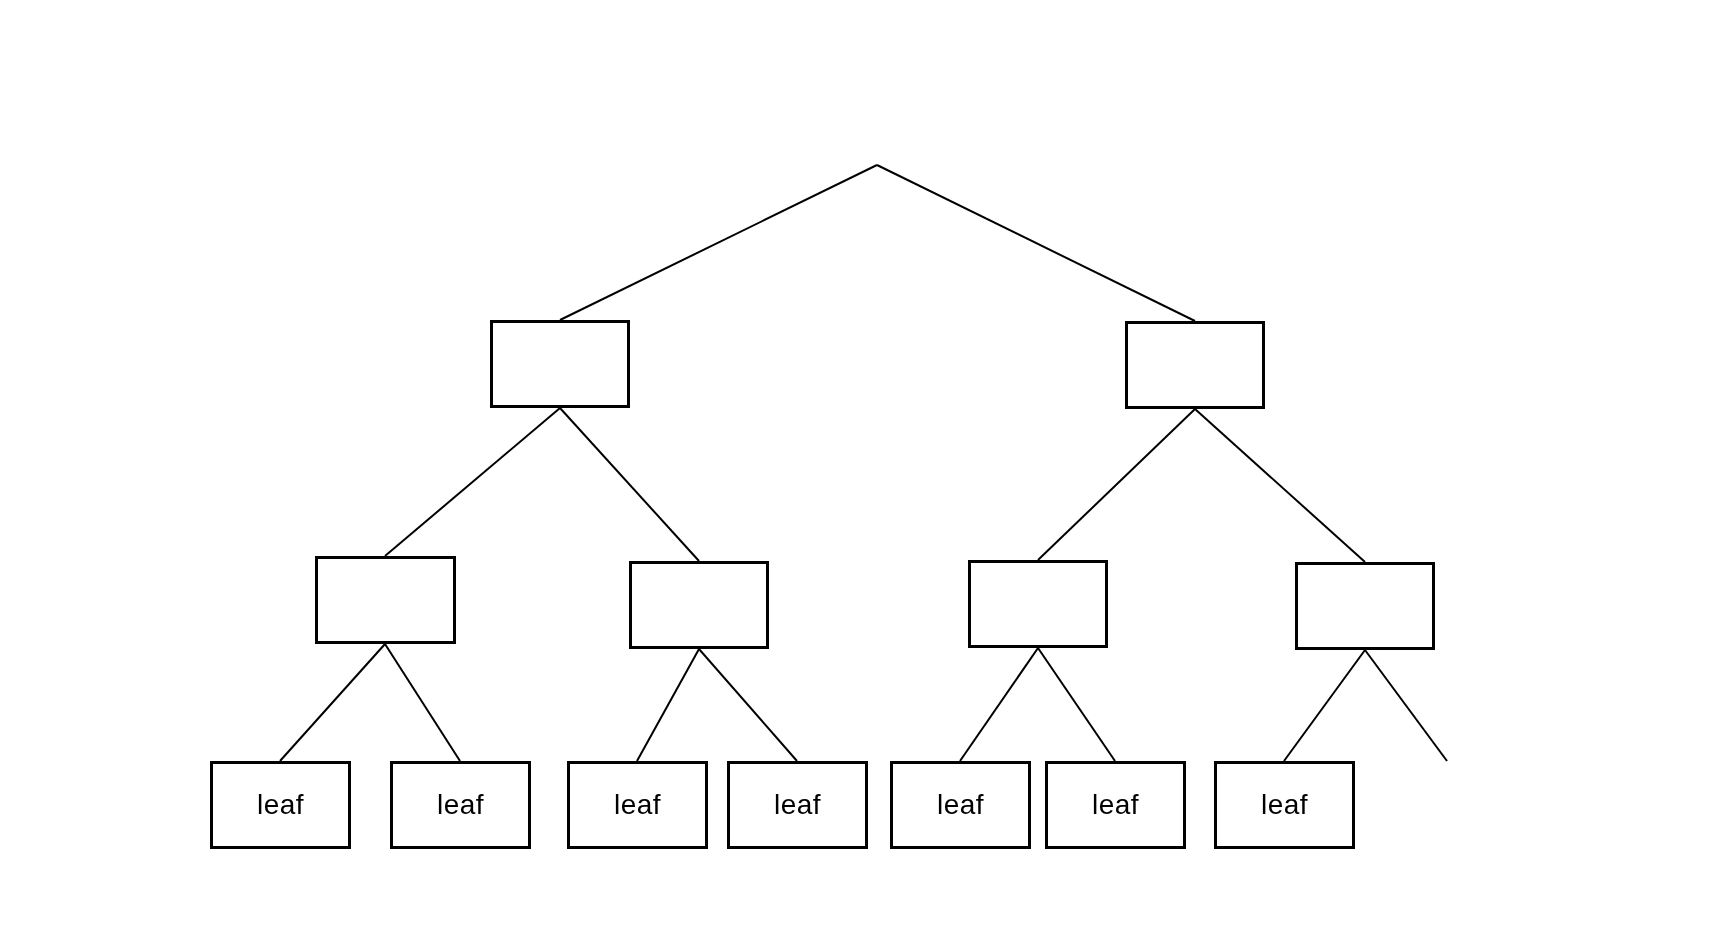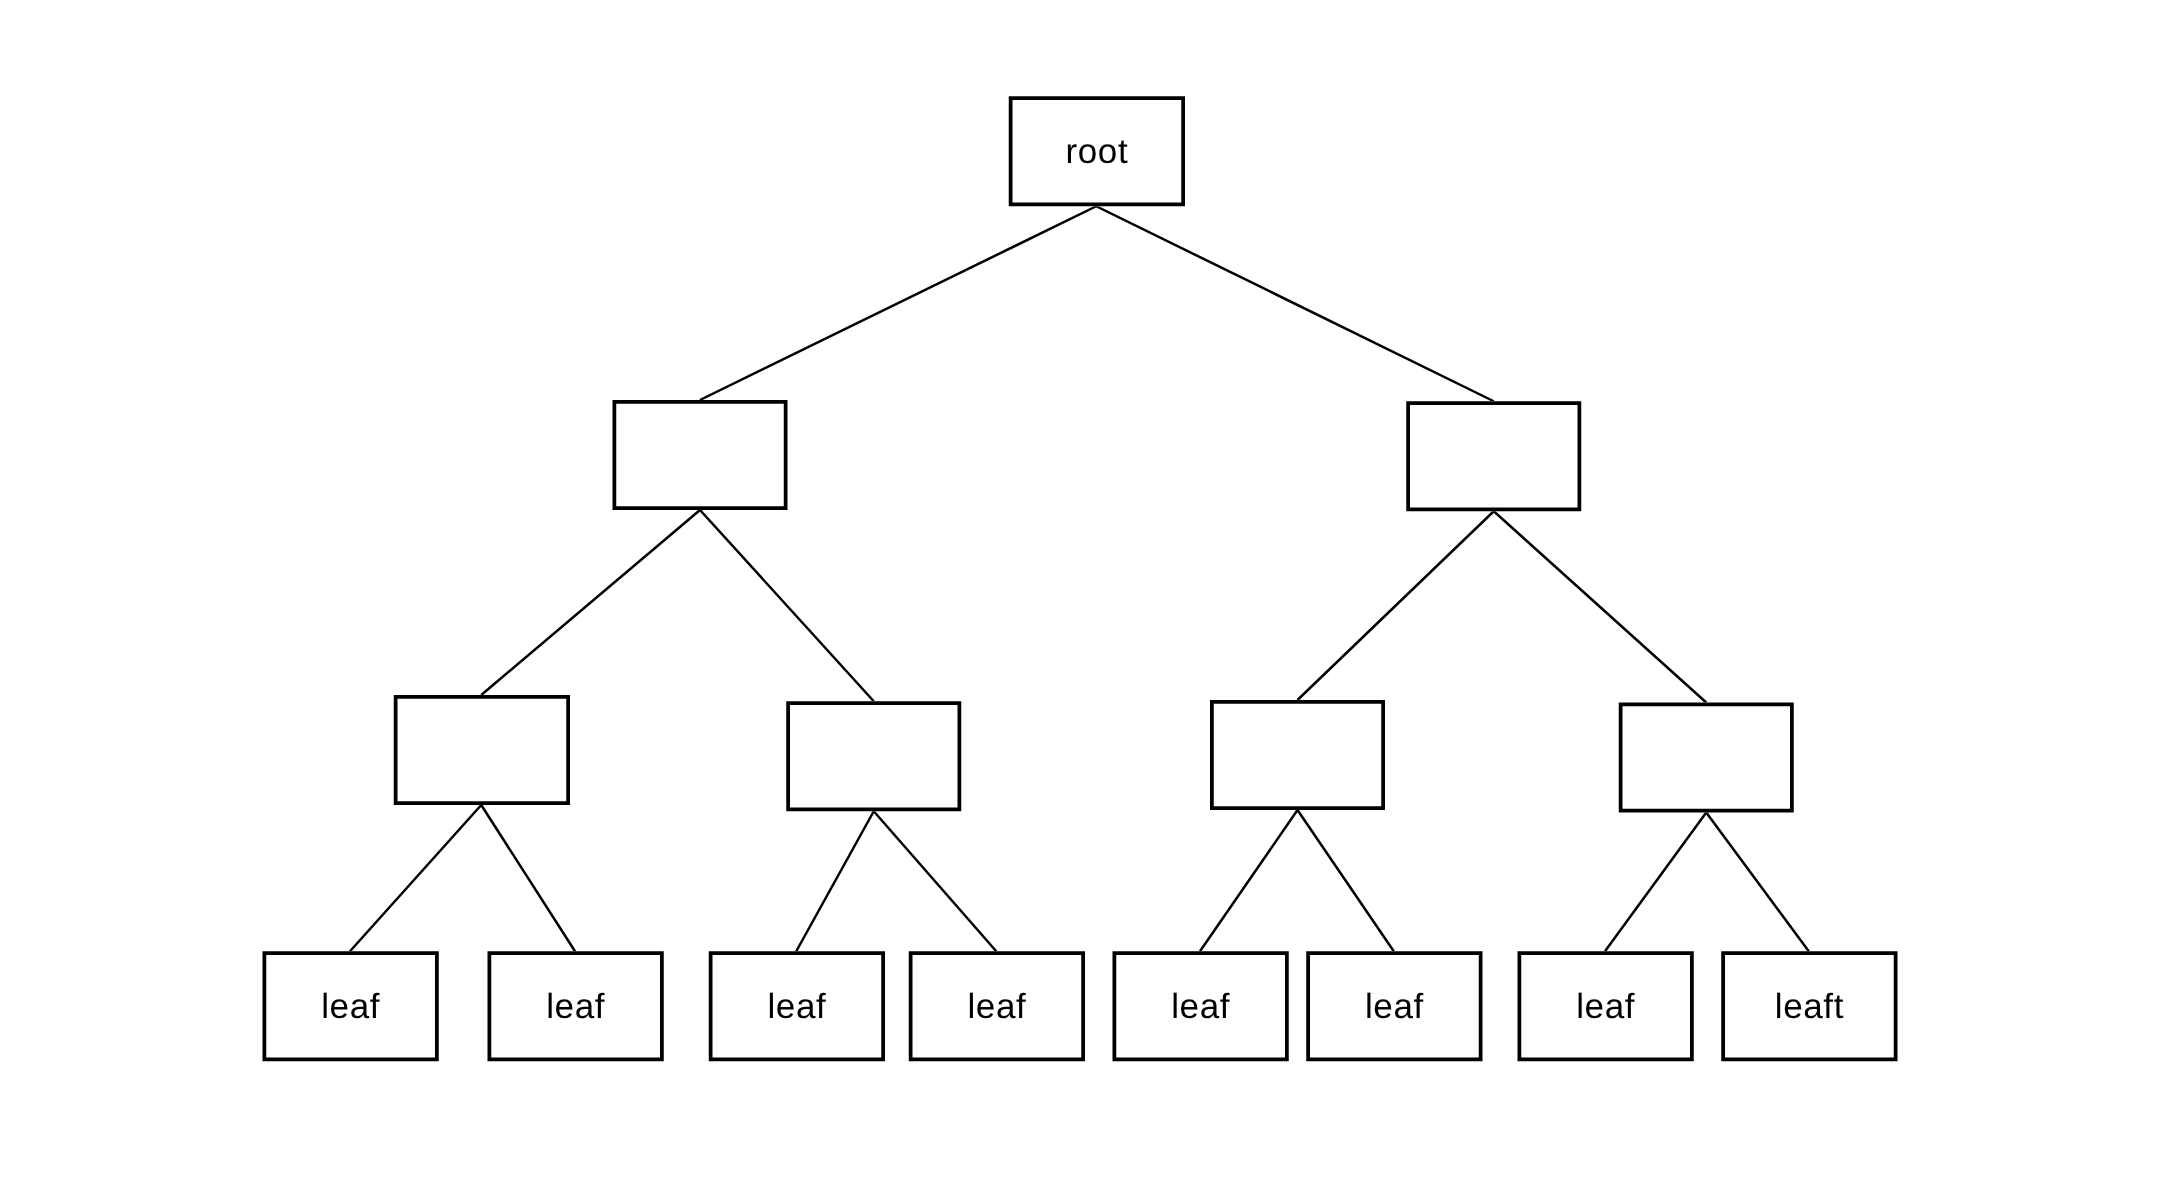--- a/index.html
+++ b/index.html
@@ -57,32 +57,30 @@
     <line x1="385" y1="644" x2="280" y2="761"></line>
     <line x1="385" y1="644" x2="460" y2="761"></line>
     <line x1="699" y1="649" x2="637" y2="761"></line>
     <line x1="699" y1="649" x2="797" y2="761"></line>
     <line x1="1038" y1="648" x2="960" y2="761"></line>
     <line x1="1038" y1="648" x2="1115" y2="761"></line>
     <line x1="1365" y1="650" x2="1284" y2="761"></line>
     <line x1="1365" y1="650" x2="1447" y2="761"></line>
   </svg>
 
-  <div class="node" style="left:807px; top:77px;">root</div>
 
   <div class="node" style="left:490px; top:320px; width:140px;"></div>
   <div class="node" style="left:1125px; top:321px; width:140px;"></div>
 
   <div class="node" style="left:315px; top:556px;"></div>
   <div class="node" style="left:629px; top:561px; width:140px;"></div>
   <div class="node" style="left:968px; top:560px; width:140px;"></div>
   <div class="node" style="left:1295px; top:562px; width:140px;"></div>
 
   <div class="node" style="left:210px; top:761px;">leaf</div>
   <div class="node" style="left:390px; top:761px;">leaf</div>
   <div class="node" style="left:567px; top:761px;">leaf</div>
   <div class="node" style="left:727px; top:761px;">leaf</div>
   <div class="node" style="left:890px; top:761px;">leaf</div>
   <div class="node" style="left:1045px; top:761px;">leaf</div>
   <div class="node" style="left:1214px; top:761px;">leaf</div>
-  <div class="node" style="left:1377px; top:761px;">leaft</div>
 
 </div>
 
 </body></html>

